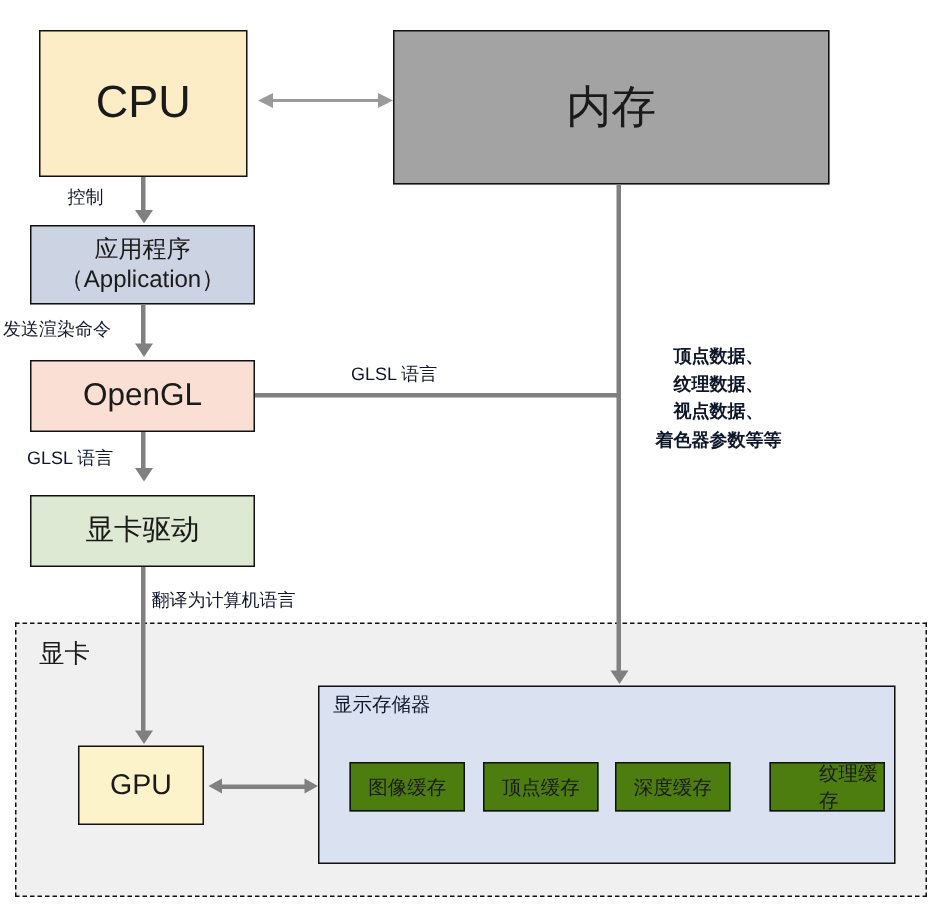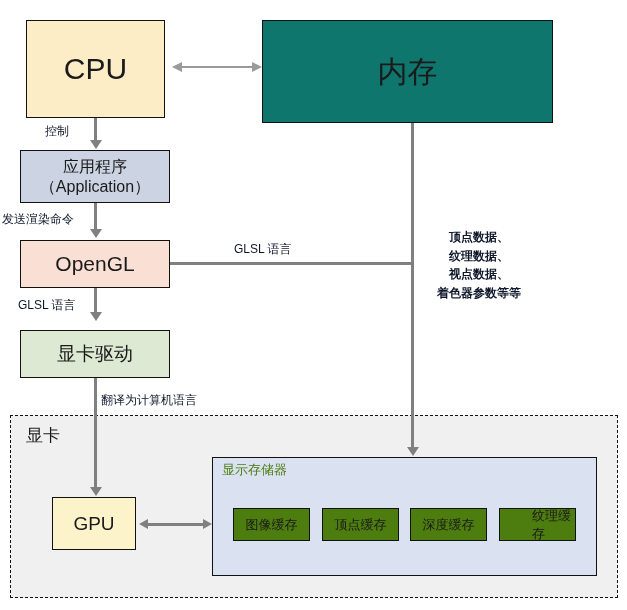--- a/index.html
+++ b/index.html
@@ -19,21 +19,21 @@
     display:flex;
     align-items:center;
     justify-content:center;
     text-align:center;
     line-height:1.25;
     color:#1a1a1a;
   }
 
   
   #cpu{left:26px;top:20px;width:139px;height:98px;background:#fdedc6;font-size:30px;}
-  #memory{left:262px;top:20px;width:291px;height:103px;background:#0f766e;font-size:30px;}
+  #memory{left:262px;top:20px;width:291px;height:103px;background:#a3a3a3;font-size:30px;}
   #application{left:20px;top:150px;width:150px;height:53px;background:#ccd3e2;font-size:16px;}
   #opengl{left:20px;top:240px;width:150px;height:48px;background:#fae0d4;font-size:21px;}
   #driver{left:20px;top:330px;width:150px;height:48px;background:#dde9d3;font-size:19px;}
   #gpu{left:52px;top:497px;width:84px;height:53px;background:#fdf3cb;font-size:19px;}
 
   
   #gfxcard{
     position:absolute;left:10px;top:415px;width:608px;height:183px;
     box-sizing:border-box;
     border:1.5px dashed #111111;
@@ -41,32 +41,32 @@
   }
   #gfxcard-label{
     position:absolute;left:26px;top:424px;font-size:17px;color:#1a1a1a;
   }
 
   
   #vram{
     position:absolute;left:212px;top:457px;width:385px;height:119px;
     box-sizing:border-box;border:1px solid #111111;background:#dae1f0;
   }
-  #vram-title{position:absolute;left:222px;top:461px;font-size:13px;color:#4d7c0f;}
+  #vram-title{position:absolute;left:222px;top:461px;font-size:13px;color:#0f172a;}
 
   .buffer{
     position:absolute;top:508px;width:77px;height:33px;
     box-sizing:border-box;border:1px solid #111111;background:#4d7c0f;
     display:flex;align-items:center;justify-content:center;
     font-size:13px;color:#1a1a1a;
   }
   #buf0{left:233px;}
   #buf1{left:322px;}
   #buf2{left:410px;}
-  #buf3{left:499px;padding-left:32px;}
+  #buf3{left:513px;padding-left:32px;}
 
   
   .vline{position:absolute;width:3px;background:#808080;}
   .hline{position:absolute;height:3px;background:#808080;}
 
   .arrow-down{
     position:absolute;width:0;height:0;
     border-left:6px solid transparent;border-right:6px solid transparent;
     border-top:9px solid #808080;
   }

